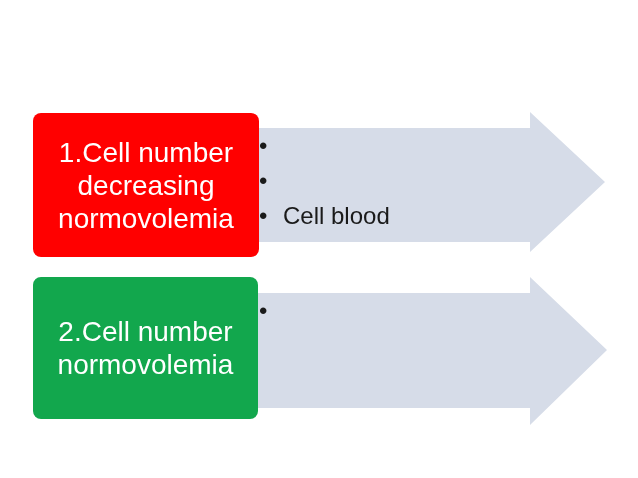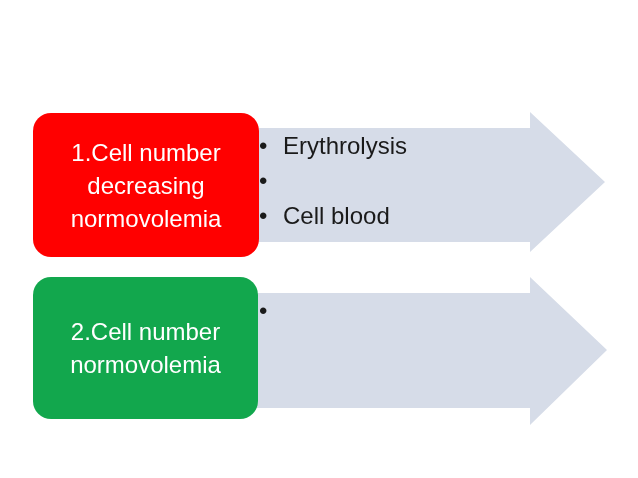--- a/index.html
+++ b/index.html
@@ -42,28 +42,28 @@
   .dot {
     width: 24px;
     flex: 0 0 24px;
     text-align: left;
     font-size: 24px;
   }
 
   .box {
     position: absolute;
     left: 33px;
-    border-radius: 18px;
+    border-radius: 8px;
     display: flex;
     flex-direction: column;
     justify-content: center;
     align-items: center;
     color: #ffffff;
     text-align: center;
-    font-size: 24px;
+    font-size: 28px;
     line-height: 33px;
   }
   .box-red {
     top: 113px;
     width: 226px;
     height: 144px;
     background: #FF0000;
   }
   .box-green {
     top: 277px;
@@ -77,21 +77,20 @@
 
 <div class="stage">
 
   <svg class="arrow-svg arrow-1" width="351" height="140" viewBox="0 0 351 140" aria-hidden="true">
     <polygon points="0,16 274,16 274,0 349,70 274,140 274,130 0,130"></polygon>
   </svg>
 
   <div class="bullets bullets-1">
     <div class="bullet-line">
       <span class="dot">•</span>
-      <span class="btxt">Erythrolysis</span>
     </div>
     <div class="bullet-line">
       <span class="dot">•</span>
     </div>
     <div class="bullet-line">
       <span class="dot">•</span>
       <span class="btxt">Cell blood</span>
     </div>
   </div>
 

